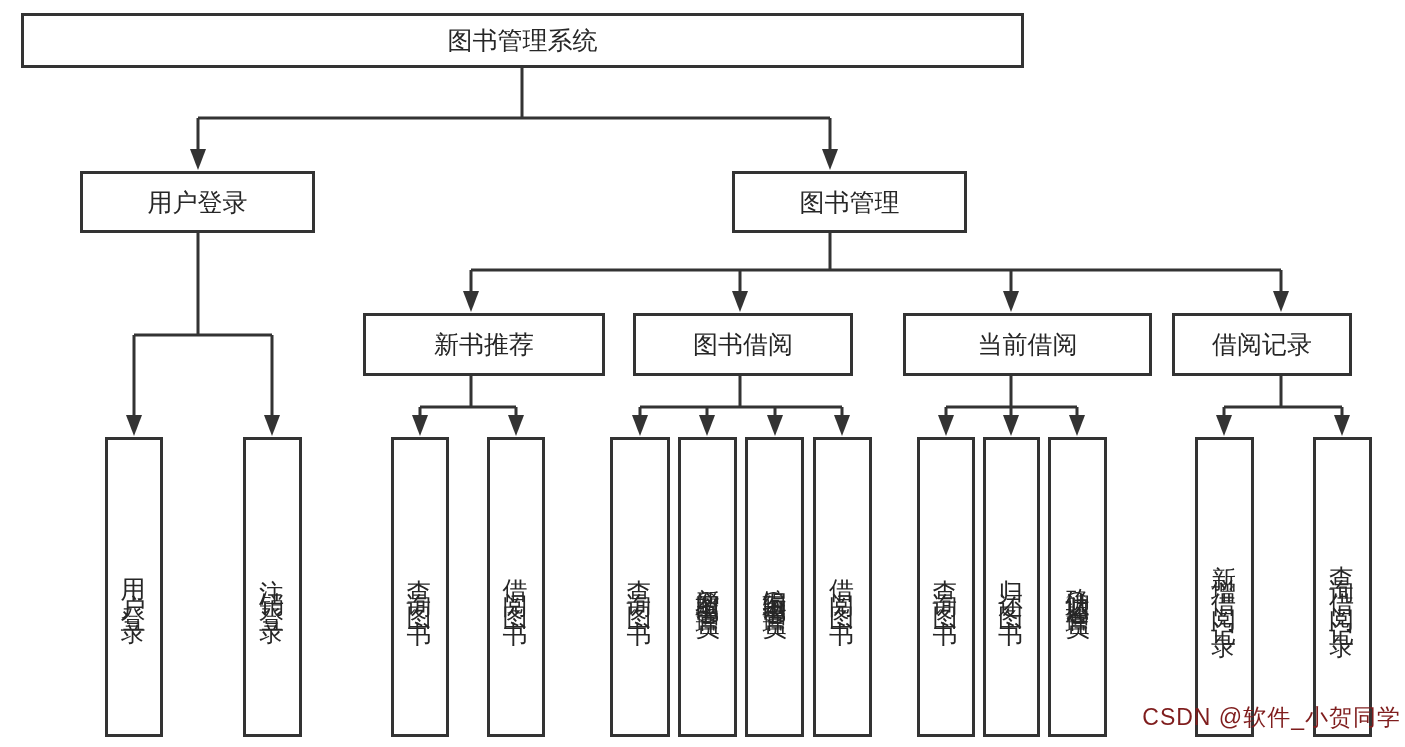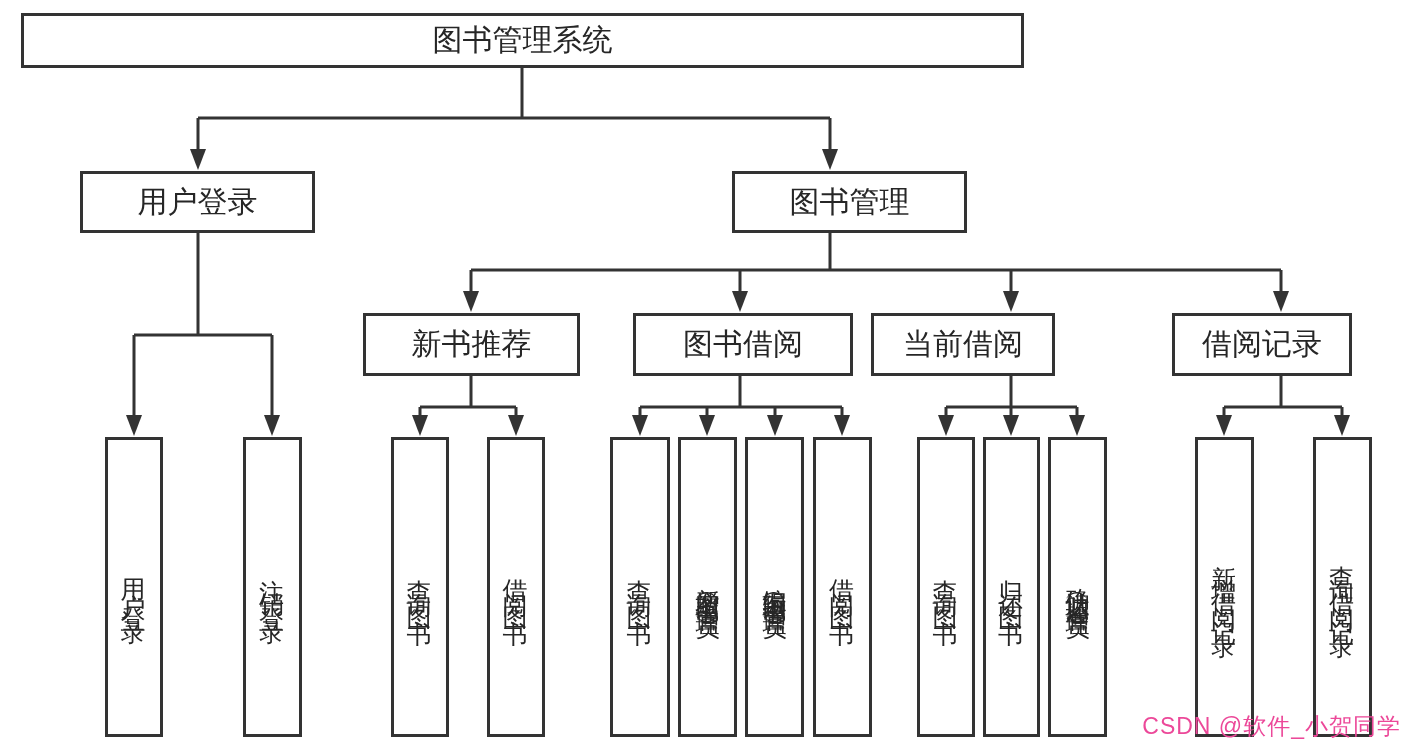--- a/index.html
+++ b/index.html
@@ -10,43 +10,43 @@
     font-family:"Liberation Sans","DejaVu Sans",sans-serif;
     overflow:hidden;
   }
   #connectors{position:absolute;left:0;top:0;width:1405px;height:747px;z-index:1;}
   .box{
     position:absolute;
     box-sizing:border-box;
     border:3px solid #333333;
     background:#ffffff;
     display:flex;align-items:center;justify-content:center;
-    font-size:30px;color:#262626;
+    font-size:25px;color:#262626;
     z-index:2;
     white-space:nowrap;
     text-align:center;
   }
   .vbox{
     position:absolute;
     box-sizing:border-box;
     border:3px solid #333333;
     background:#ffffff;
     display:flex;align-items:center;justify-content:center;
     writing-mode:vertical-rl;
     text-orientation:mixed;
     font-size:25px;color:#262626;
     letter-spacing:14px;
     z-index:2;
   }
   .vbox.tight{letter-spacing:4px;font-size:24px;}
   #watermark{
     position:absolute;
-    right:4px;bottom:5px;
+    right:4px;bottom:14px;
     font-size:23px;
-    color:#ec4899;
+    color:#7f1d1d;
     letter-spacing:1px;
     z-index:6;
     white-space:nowrap;
   }
 </style>
 </head>
 <body>
 
 <div id="stage">
 
@@ -80,23 +80,23 @@
       <polygon points="1216,415 1232,415 1224,436"></polygon>
       <polygon points="1334,415 1350,415 1342,436"></polygon>
     </g>
   </svg>
 
   <div class="box" style="left:21px;top:13px;width:1003px;height:55px">图书管理系统</div>
 
   <div class="box" style="left:80px;top:171px;width:235px;height:62px">用户登录</div>
   <div class="box" style="left:732px;top:171px;width:235px;height:62px">图书管理</div>
 
-  <div class="box" style="left:363px;top:313px;width:217px;height:63px">新书推荐</div>
+  <div class="box" style="left:363px;top:313px;width:242px;height:63px">新书推荐</div>
   <div class="box" style="left:633px;top:313px;width:220px;height:63px">图书借阅</div>
-  <div class="box" style="left:871px;top:313px;width:184px;height:63px">当前借阅</div>
+  <div class="box" style="left:903px;top:313px;width:249px;height:63px">当前借阅</div>
   <div class="box" style="left:1172px;top:313px;width:180px;height:63px">借阅记录</div>
 
   <div class="vbox" style="left:105px;top:437px;width:58px;height:300px">用户登录</div>
   <div class="vbox" style="left:243px;top:437px;width:59px;height:300px">注销登录</div>
 
   <div class="vbox" style="left:391px;top:437px;width:58px;height:300px">查询图书</div>
   <div class="vbox" style="left:487px;top:437px;width:58px;height:300px">借阅图书</div>
 
   <div class="vbox" style="left:610px;top:437px;width:60px;height:300px">查询图书</div>
   <div class="vbox tight" style="left:678px;top:437px;width:59px;height:300px">新增图书（管理员）</div>

